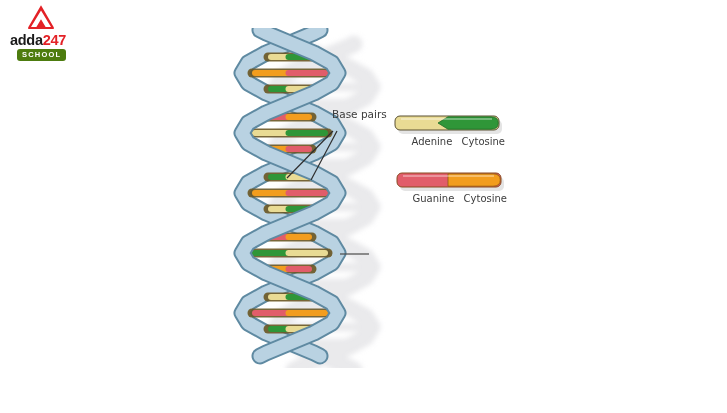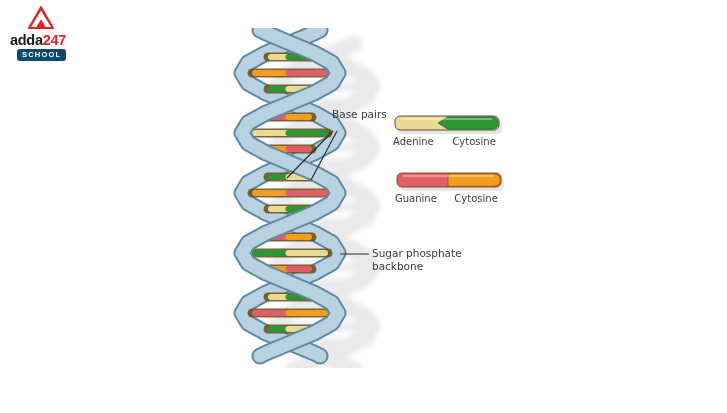--- a/index.html
+++ b/index.html
@@ -6,33 +6,33 @@
   #page{position:relative;width:645px;height:413px;background:#ffffff;overflow:hidden;
         font-family:"DejaVu Sans",sans-serif;text-decoration:underline;}
 
   
   .logo{position:absolute;left:0;top:0;width:130px;height:70px;}
   .logo-tri{position:absolute;left:27px;top:4px;}
   .logo-word{position:absolute;left:10px;top:32px;font-size:14.5px;font-weight:800;
              letter-spacing:-0.3px;font-family:"Liberation Sans",sans-serif;white-space:nowrap;}
   .logo-word .brand{color:#1a1a1a;}
   .logo-word .num{color:#e32126;}
-  .logo-school{position:absolute;left:17px;top:48.5px;background:#0c4a6e;color:#ffffff;
+  .logo-school{position:absolute;left:17px;top:48.5px;background:#4d7c0f;color:#ffffff;
                font-family:"Liberation Sans",sans-serif;font-size:7.5px;font-weight:bold;
                letter-spacing:1.2px;padding:2.5px 5px;border-radius:3px;line-height:1;}
 
   
   .lbl{position:absolute;color:#3c3c3c;font-size:10.5px;line-height:13px;}
   .base-pairs{left:332px;top:108px;}
   .sugar{left:372px;top:247px;}
 
   
   .legbar{position:absolute;}
   .leglabels{position:absolute;width:112px;display:flex;color:#3c3c3c;font-size:10px;}
-  .leglabels span{display:block;text-align:left;}
+  .leglabels span{display:block;text-align:right;}
   .leglabels .l{flex:0 0 53%;}
   .leglabels .r{flex:0 0 47%;}
 
   
   .helix{position:absolute;left:210px;top:28px;}
   .ribO{fill:none;stroke-width:17;stroke-linecap:round;stroke-linejoin:round;}
   .ribF{fill:none;stroke-width:13;stroke-linecap:round;stroke-linejoin:round;}
   .ro{stroke:#6b5724;stroke-width:9;stroke-linecap:round;opacity:0.9;}
   .rh{stroke-width:6;stroke-linecap:round;}
   .ptr{stroke:#2e2e2e;stroke-width:1.2;}
@@ -160,24 +160,20 @@
     <g>
       <line class="ptr" x1="123" y1="103" x2="77" y2="150"></line>
       <line class="ptr" x1="127" y1="103" x2="101" y2="152"></line>
     </g>
 
     <line x1="130" y1="226" x2="159" y2="226" stroke="#4a4a4a" stroke-width="1.2"></line>
   </svg>
 
   <div class="lbl base-pairs">Base pairs</div>
 
-  <div class="lbl sugar">
-    <div>Sugar phosphate</div>
-    <div>backbone</div>
-  </div>
 
   <svg class="legbar" style="left:393px;top:114px" width="112" height="22" viewBox="0 0 112 22">
     <rect x="5" y="6" width="104" height="14" rx="5" fill="#c9c9c9" opacity="0.5"></rect>
     <rect x="2" y="2" width="104" height="14" rx="5" fill="#e9db94" stroke="#5a5132"></rect>
     <path d="M45 9 L55 2.8 L98 2.8 Q105.3 2.8 105.3 9 Q105.3 15.2 98 15.2 L55 15.2 Z" fill="#2f9638" stroke="#1d6b26" stroke-width="0.8"></path>
     <line x1="8" y1="5" x2="99" y2="5" stroke="#ffffff" opacity="0.45" stroke-width="1.6"></line>
   </svg>
   <div class="leglabels" style="left:393px;top:136px">
     <span class="l">Adenine</span>
     <span class="r">Cytosine</span>

